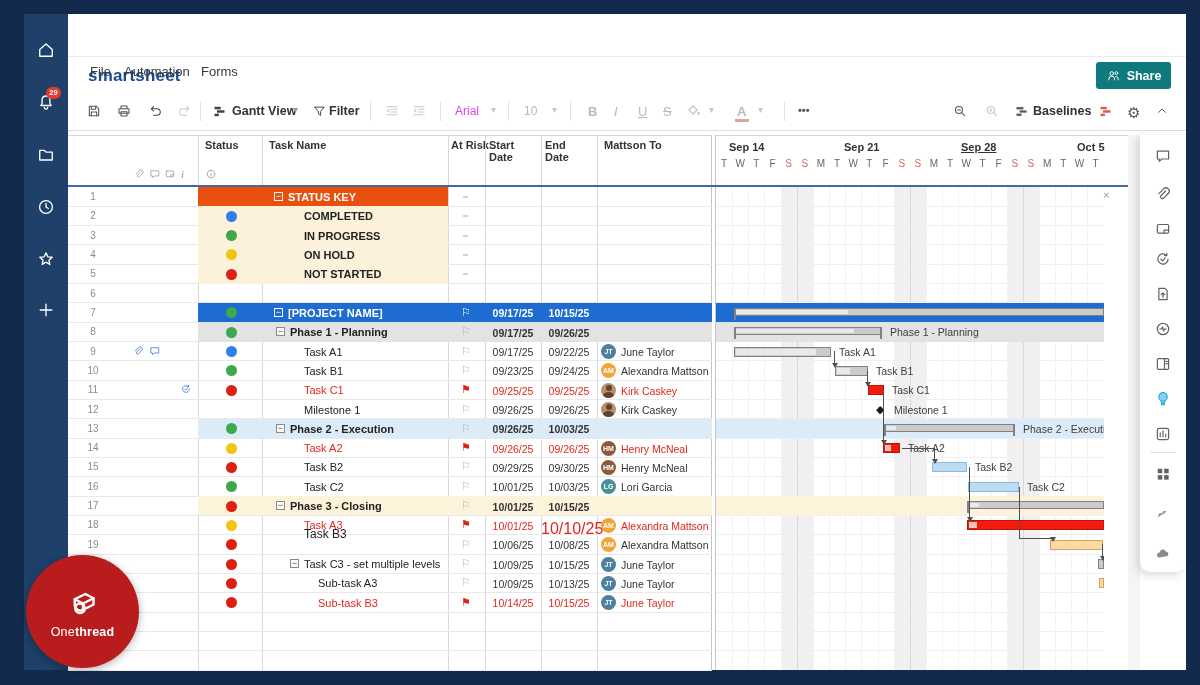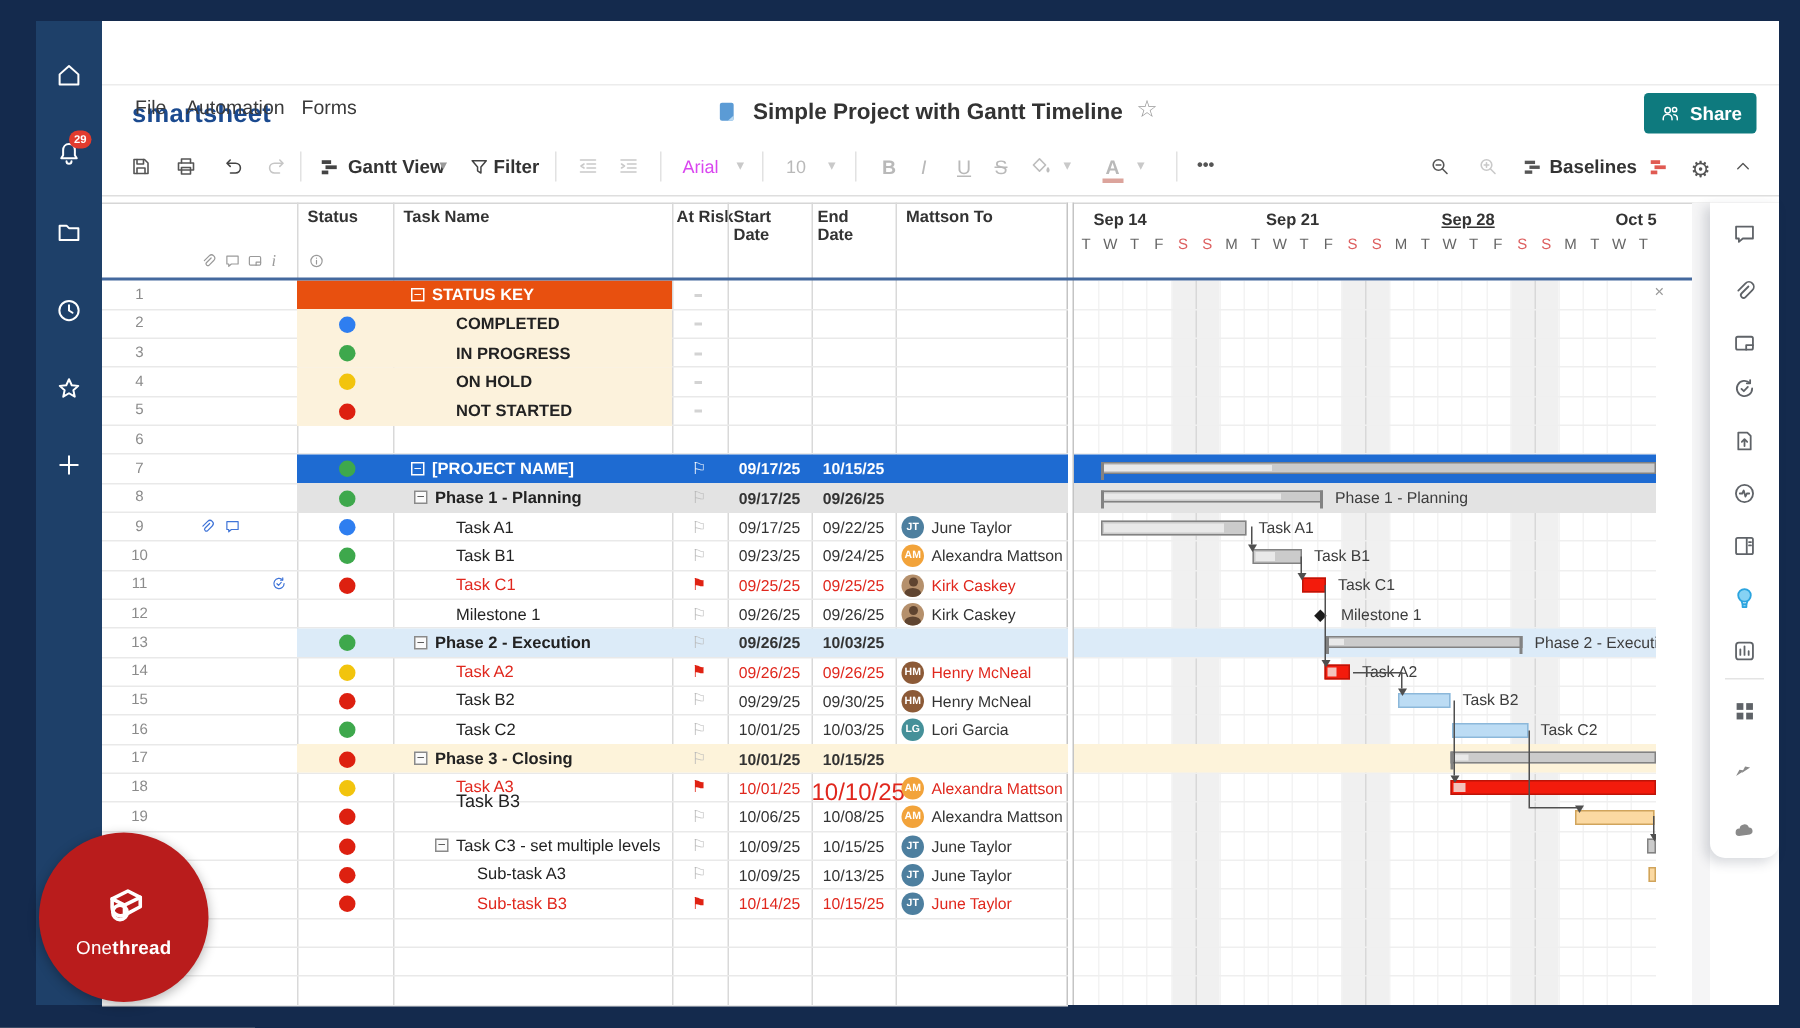--- a/index.html
+++ b/index.html
@@ -35,32 +35,20 @@
 
   <div class="abs logo">smartsheet</div>
 
 
   <nav class="abs" id="menubar" style="left:0;top:0;">
       <div class="abs" style="left: 90px; top: 64px; font-size: 13px; color: rgb(58, 58, 58);">File</div>
       <div class="abs" style="left: 124px; top: 64px; font-size: 13px; color: rgb(58, 58, 58);">Automation</div>
       <div class="abs" style="left: 201px; top: 64px; font-size: 13px; color: rgb(58, 58, 58);">Forms</div>
     </nav>
 
-  <div class="abs titlegroup">
-    <span class="icn" id="doc-icon-slot" style="width:17px;height:19px;">
-        <svg viewBox="0 0 24 24" fill="none" stroke="currentColor" stroke-width="1.6" stroke-linecap="round" stroke-linejoin="round">
-          <g>
-            <rect x="5.5" y="3.5" width="13" height="17" rx="2" fill="#5b9bd5" stroke="none"></rect>
-            <path d="M13 20.5 L18.5 15.5 V18.5 a2 2 0 0 1 -2 2 Z" fill="#b8d9f2" stroke="none"></path>
-          </g>
-        </svg>
-      </span>
-    <h1 class="doctitle">Simple Project with Gantt Timeline</h1>
-    <span class="star" id="fav-star">☆</span>
-  </div>
 
   <div class="abs sharebtn">
     <span class="icn" id="share-icon-slot" style="width:15px;height:15px;color:#fff;">
         <svg viewBox="0 0 24 24" fill="none" stroke="currentColor" stroke-width="1.6" stroke-linecap="round" stroke-linejoin="round">
           <circle cx="9.2" cy="8.8" r="2.9"></circle>
           <path d="M4.5 19 v-1.2 a4.7 4.7 0 0 1 9.4 0 V19"></path>
           <circle cx="16.6" cy="8.2" r="2.3"></circle>
           <path d="M15.8 13.5 a4 4 0 0 1 3.7 4 V19"></path>
         </svg>
       </span>

